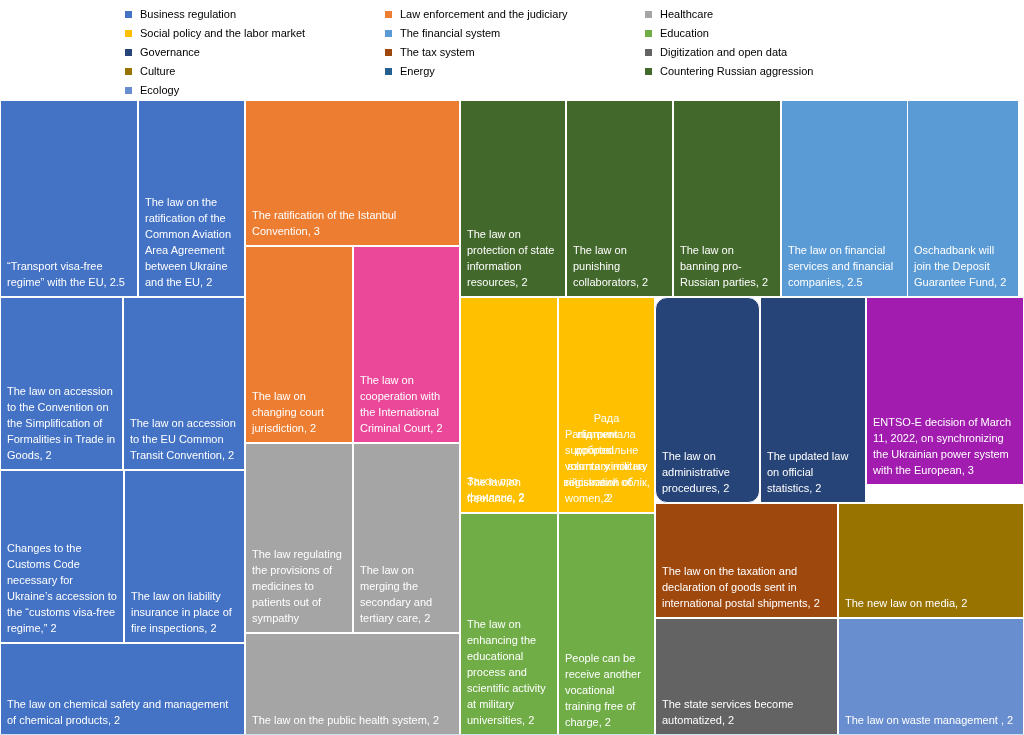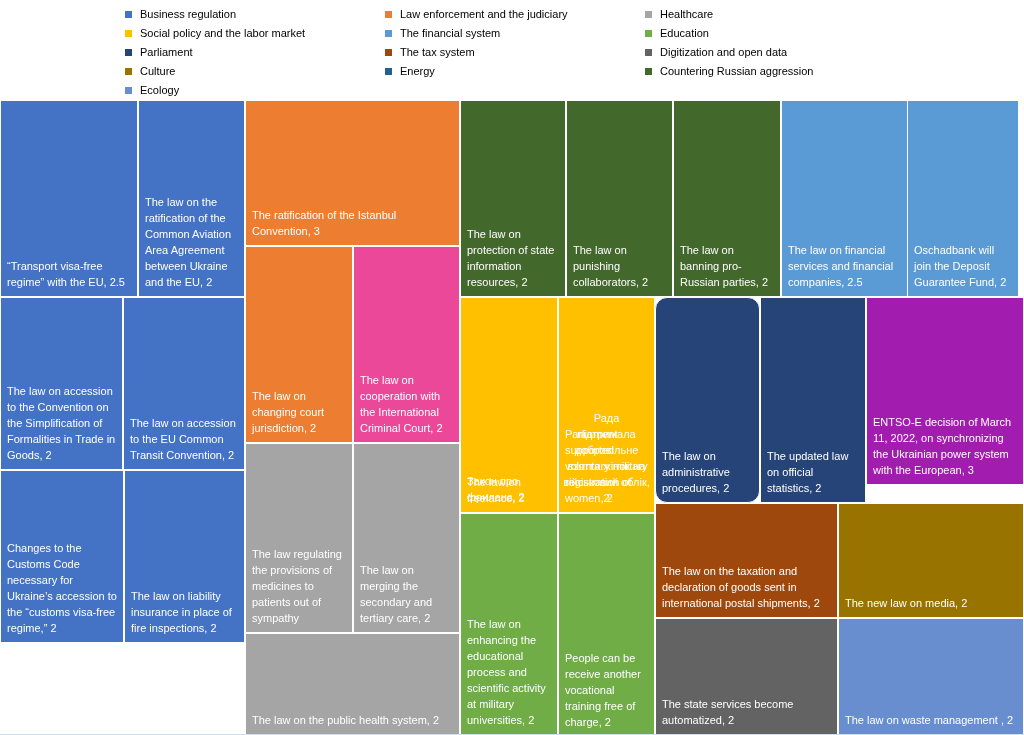--- a/index.html
+++ b/index.html
@@ -26,21 +26,21 @@
       <div class="legend-item">
         <span class="legend-swatch" style="background: rgb(68, 114, 196);"></span>
         <span class="legend-label">Business regulation</span>
       </div>
       <div class="legend-item">
         <span class="legend-swatch" style="background: rgb(255, 192, 0);"></span>
         <span class="legend-label">Social policy and the labor market</span>
       </div>
       <div class="legend-item">
         <span class="legend-swatch" style="background: rgb(38, 68, 120);"></span>
-        <span class="legend-label">Parliament</span>
+        <span class="legend-label">Governance</span>
       </div>
       <div class="legend-item">
         <span class="legend-swatch" style="background: rgb(153, 115, 0);"></span>
         <span class="legend-label">Culture</span>
       </div>
       <div class="legend-item">
         <span class="legend-swatch" style="background: rgb(105, 142, 208);"></span>
         <span class="legend-label">Ecology</span>
       </div>
     </div>
@@ -92,20 +92,23 @@
       <span class="cell-label">The law on accession to the Convention on the Simplification of Formalities in Trade in Goods, 2</span>
     </div>
     <div class="cell" style="left: 123px; top: 197px; width: 122px; height: 173px; background: rgb(68, 114, 196);">
       <span class="cell-label">The law on accession to the EU Common Transit Convention, 2</span>
     </div>
     <div class="cell" style="left: 0px; top: 370px; width: 124px; height: 173px; background: rgb(68, 114, 196);">
       <span class="cell-label">Changes to the Customs Code necessary for Ukraine’s accession to the “customs visa-free regime,” 2</span>
     </div>
     <div class="cell" style="left: 124px; top: 370px; width: 121px; height: 173px; background: rgb(68, 114, 196);">
       <span class="cell-label">The law on liability insurance in place of fire inspections, 2</span>
+    </div>
+    <div class="cell" style="left: 0px; top: 543px; width: 245px; height: 92px; background: rgb(68, 114, 196);">
+      <span class="cell-label">The law on chemical safety and management of chemical products, 2</span>
     </div>
     <div class="cell" style="left: 245px; top: 0px; width: 215px; height: 146px; background: rgb(237, 125, 49);">
       <span class="cell-label">The ratification of the Istanbul Convention, 3</span>
     </div>
     <div class="cell" style="left: 245px; top: 146px; width: 108px; height: 197px; background: rgb(237, 125, 49);">
       <span class="cell-label">The law on changing court jurisdiction, 2</span>
     </div>
     <div class="cell" style="left: 353px; top: 146px; width: 107px; height: 197px; background: #ec4899;">
       <span class="cell-label">The law on cooperation with the International Criminal Court, 2</span>
     </div>

